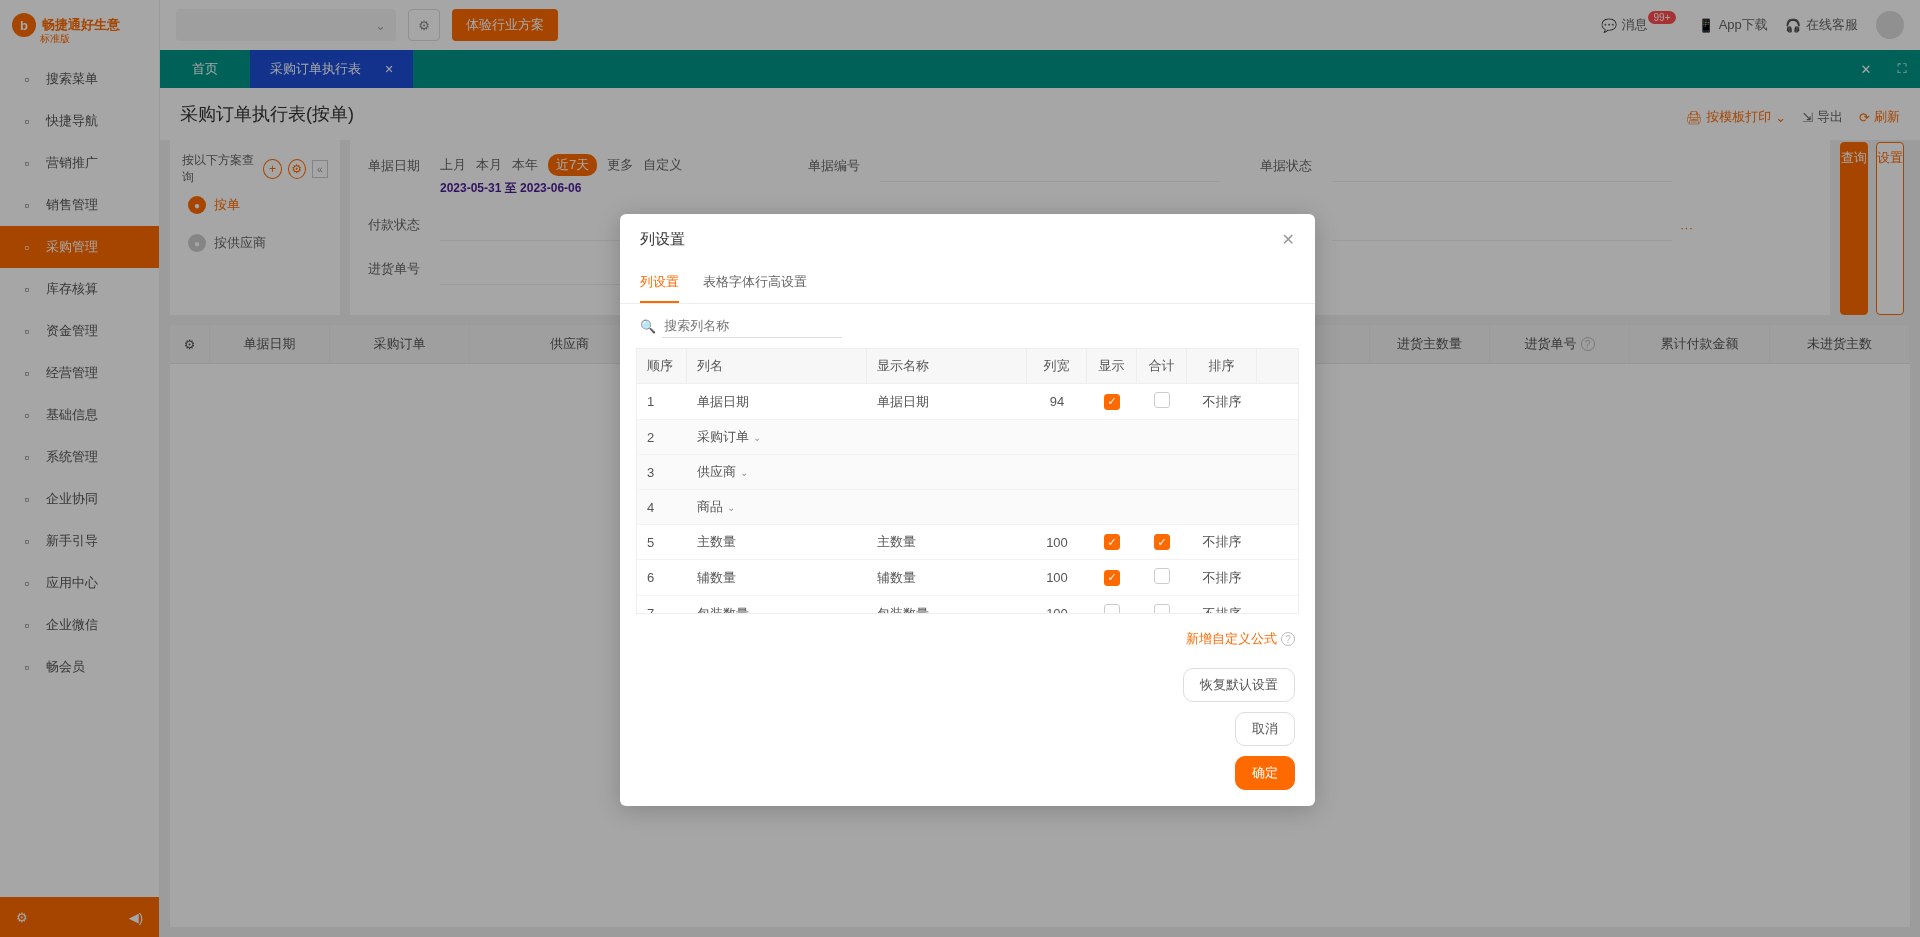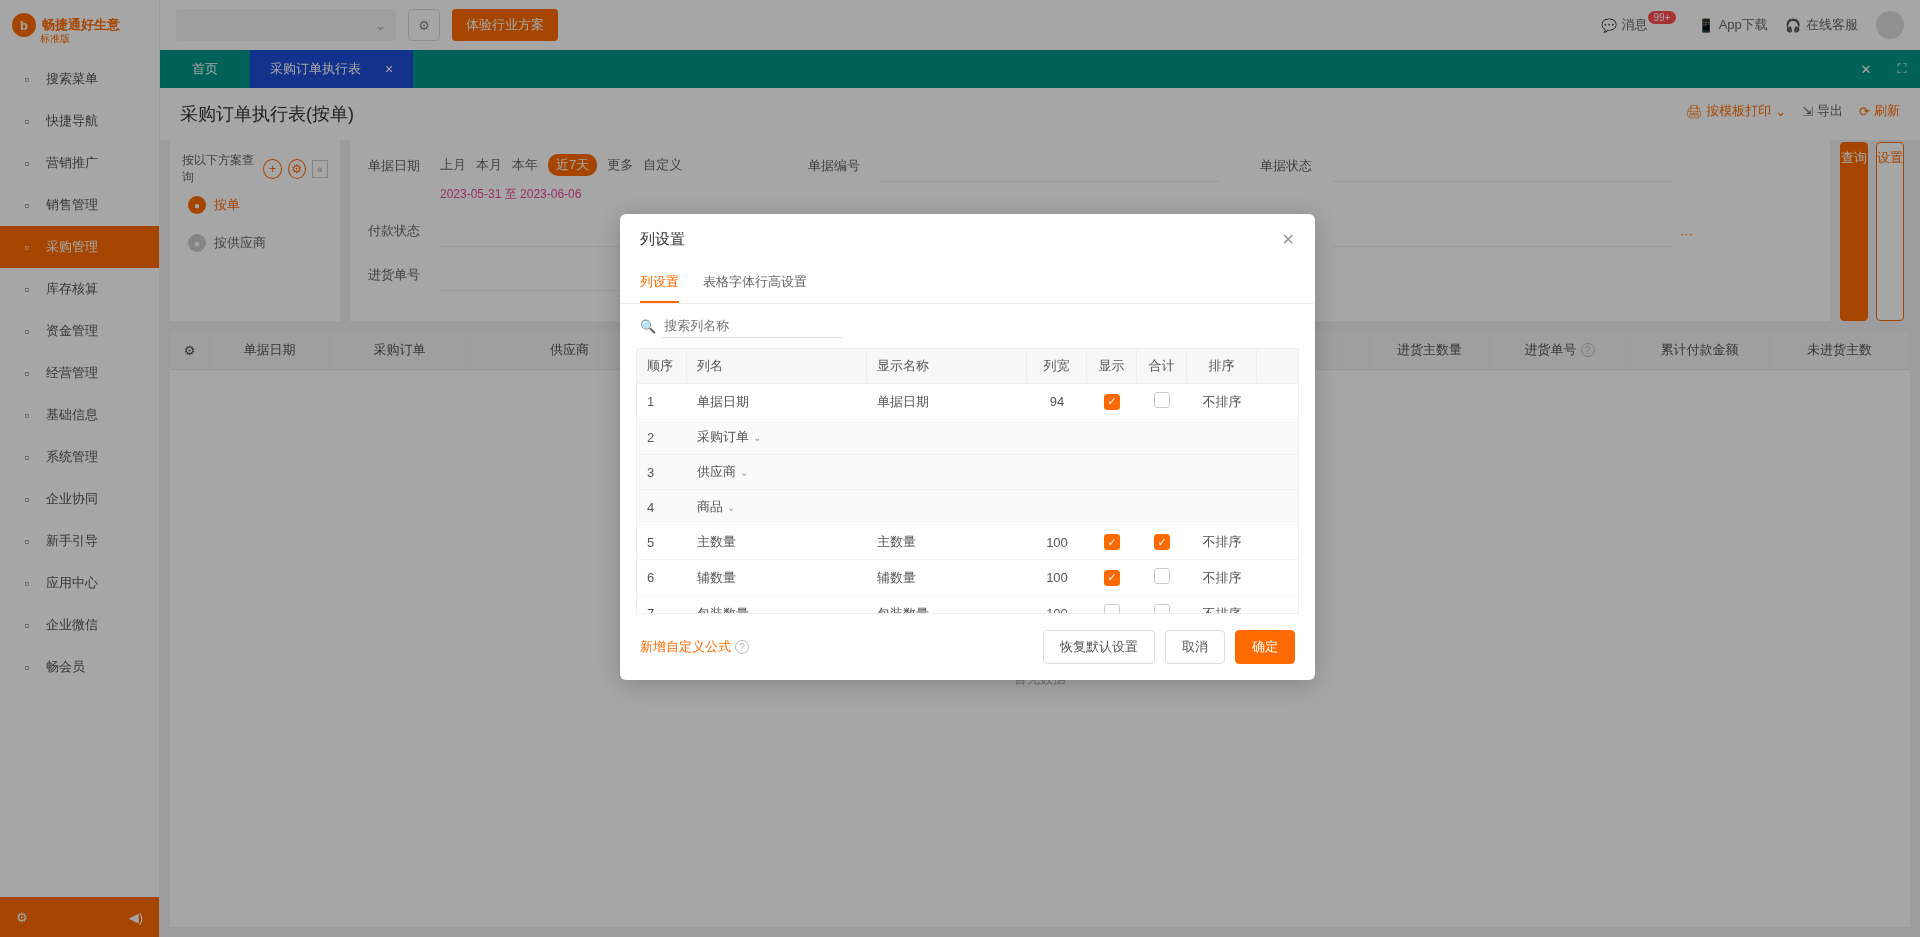--- a/index.html
+++ b/index.html
@@ -29,21 +29,21 @@
 .badge { background: #ff4d4f; color: #fff; font-size: 10px; padding: 1px 6px; border-radius: 8px; position: relative; top: -8px; left: -4px; }
 .avatar { width: 28px; height: 28px; background: #ddd; border-radius: 50%; }
 
 .tabs-bar { height: 38px; background: #009688; display: flex; align-items: stretch; color: #fff; }
 .tab { padding: 0 20px; display: flex; align-items: center; gap: 8px; cursor: pointer; margin-left: 12px; }
 .tab.active { background: #1d4ed8; gap: 24px; }
 .tab .close { font-size: 14px; }
 .tabs-right { margin-left: auto; display: flex; }
 .tabs-right .tbtn { width: 36px; display: flex; align-items: center; justify-content: center; cursor: pointer; }
 
-.page-head { background: #fff; padding: 14px 20px; display: flex; align-items: flex-start; }
+.page-head { background: #fff; padding: 14px 20px; display: flex; align-items: flex-end; }
 .page-title { font-size: 18px; color: #333; }
 .page-actions { margin-left: auto; display: flex; align-items: center; gap: 16px; color: #666; font-size: 13px; }
 .pa-print { color: #ff6a00; display: flex; align-items: center; gap: 4px; }
 .pa-refresh { color: #ff6a00; display: flex; align-items: center; gap: 4px; }
 
 .content-row { display: flex; gap: 10px; padding: 0 10px; }
 .filter-side { width: 170px; background: #fff; padding: 12px; }
 .filter-side-head { display: flex; align-items: center; gap: 6px; font-size: 12px; color: #666; }
 .fs-btn { width: 20px; height: 20px; border: 1px solid #ff6a00; border-radius: 50%; color: #ff6a00; display: flex; align-items: center; justify-content: center; font-size: 12px; }
 .fs-collapse { width: 18px; height: 18px; border: 1px solid #ccc; display: flex; align-items: center; justify-content: center; margin-left: auto; color: #999; font-size: 10px; }
@@ -52,21 +52,21 @@
 .fs-icon { width: 18px; height: 18px; border-radius: 50%; background: #ff6a00; color: #fff; display: flex; align-items: center; justify-content: center; font-size: 10px; }
 .fs-icon.gray { background: #ccc; }
 
 .filter-main { flex: 1; background: #fff; padding: 14px 18px; }
 .fm-row { display: flex; gap: 40px; margin-bottom: 16px; }
 .fm-group { display: flex; align-items: flex-start; gap: 12px; min-width: 400px; }
 .fm-label { width: 60px; color: #666; padding-top: 3px; }
 .fm-body { flex: 1; }
 .date-opts { display: flex; gap: 10px; align-items: center; color: #666; font-size: 13px; }
 .date-opts .opt.active { background: #ff6a00; color: #fff; padding: 2px 8px; border-radius: 10px; }
-.date-range { color: #ec4899; margin-top: 10px; font-size: 12px; }
+.date-range { color: #4c1d95; margin-top: 4px; font-size: 12px; font-weight: bold; }
 .fm-input { width: 340px; height: 28px; border: none; border-bottom: 1px solid #eee; outline: none; }
 .fm-more { color: #ff6a00; cursor: pointer; }
 
 .filter-actions { width: 70px; display: flex; flex-direction: row; gap: 8px; padding-top: 2px; }
 .fa-btn { padding: 6px 0; border-radius: 4px; text-align: center; cursor: pointer; font-size: 13px; }
 .fa-primary { background: #ff6a00; color: #fff; border: 1px solid #ff6a00; }
 .fa-outline { background: #fff; color: #ff6a00; border: 1px solid #ff6a00; }
 
 .table-area { margin: 10px; background: #fff; flex: 1; display: flex; flex-direction: column; }
 .tbl-head { display: flex; background: #f5f5f5; border-bottom: 1px solid #e8e8e8; }
@@ -95,24 +95,24 @@
 .cbx.on { background: #ff6a00; border-color: #ff6a00; color: #fff; font-size: 11px; }
 .expand { display: inline-flex; color: #999; font-size: 10px; margin-left: 4px; }
 .col-seq { width: 50px; }
 .col-name { width: 180px; }
 .col-disp { width: 160px; }
 .col-w { width: 60px; text-align: center; }
 .col-show { width: 50px; text-align: center; }
 .col-sum { width: 50px; text-align: center; }
 .col-sort { width: 70px; text-align: center; }
 
-.modal-foot { display: flex; align-items: center; padding: 16px 20px; gap: 10px; }
+.modal-foot { display: flex; align-items: flex-end; padding: 16px 20px; gap: 10px; flex-direction: column; }
 .add-formula { color: #ff6a00; cursor: pointer; display: flex; align-items: center; gap: 4px; font-size: 13px; }
 .modal-foot .spacer { flex: 1; }
-.mf-btn { padding: 7px 16px; border-radius: 4px; border: 1px solid #ddd; background: #fff; cursor: pointer; font-size: 13px; color: #555; }
+.mf-btn { padding: 7px 16px; border-radius: 10px; border: 1px solid #ddd; background: #fff; cursor: pointer; font-size: 13px; color: #555; }
 .mf-btn.primary { background: #ff6a00; border-color: #ff6a00; color: #fff; }
 .qicon { width: 14px; height: 14px; border: 1px solid #bbb; border-radius: 50%; display: inline-flex; align-items: center; justify-content: center; font-size: 10px; color: #bbb; }
 </style>
 </head>
 <body>
 
 <div class="app">
 
   <div class="sidebar">
     <div class="logo-area">

